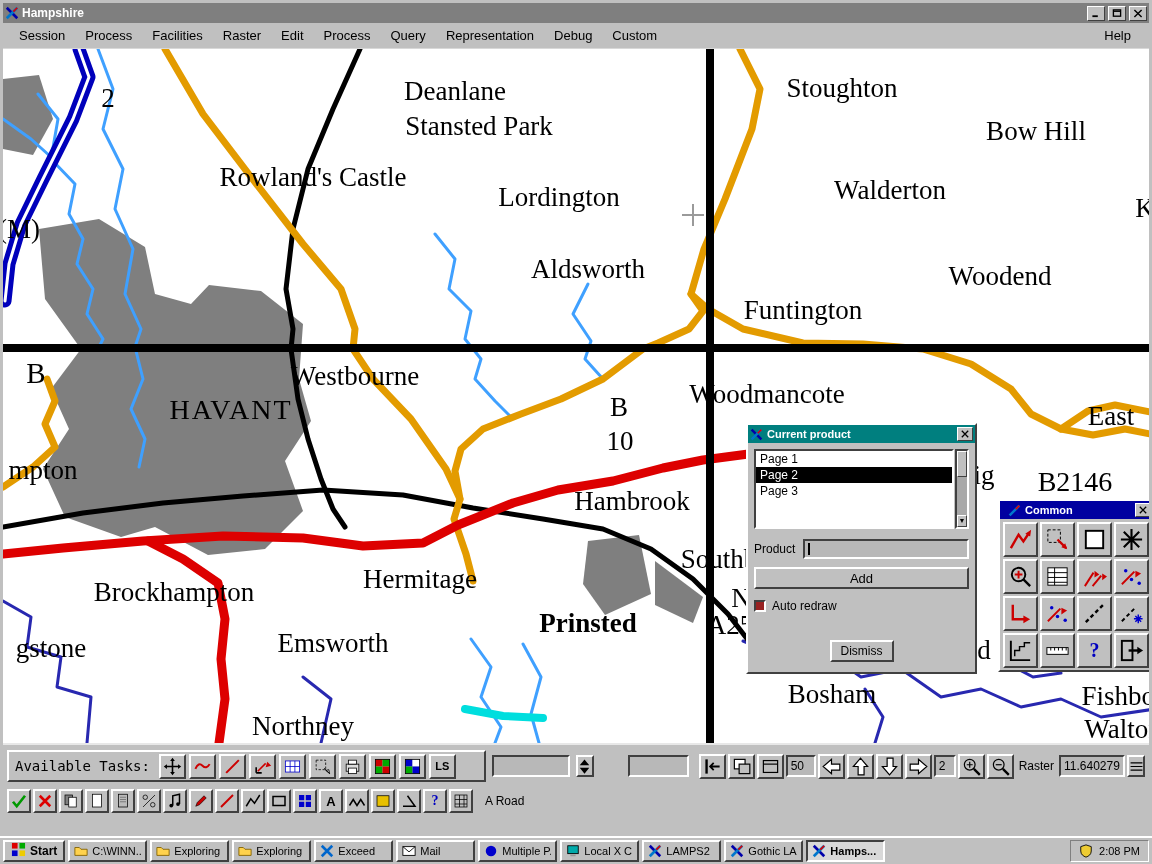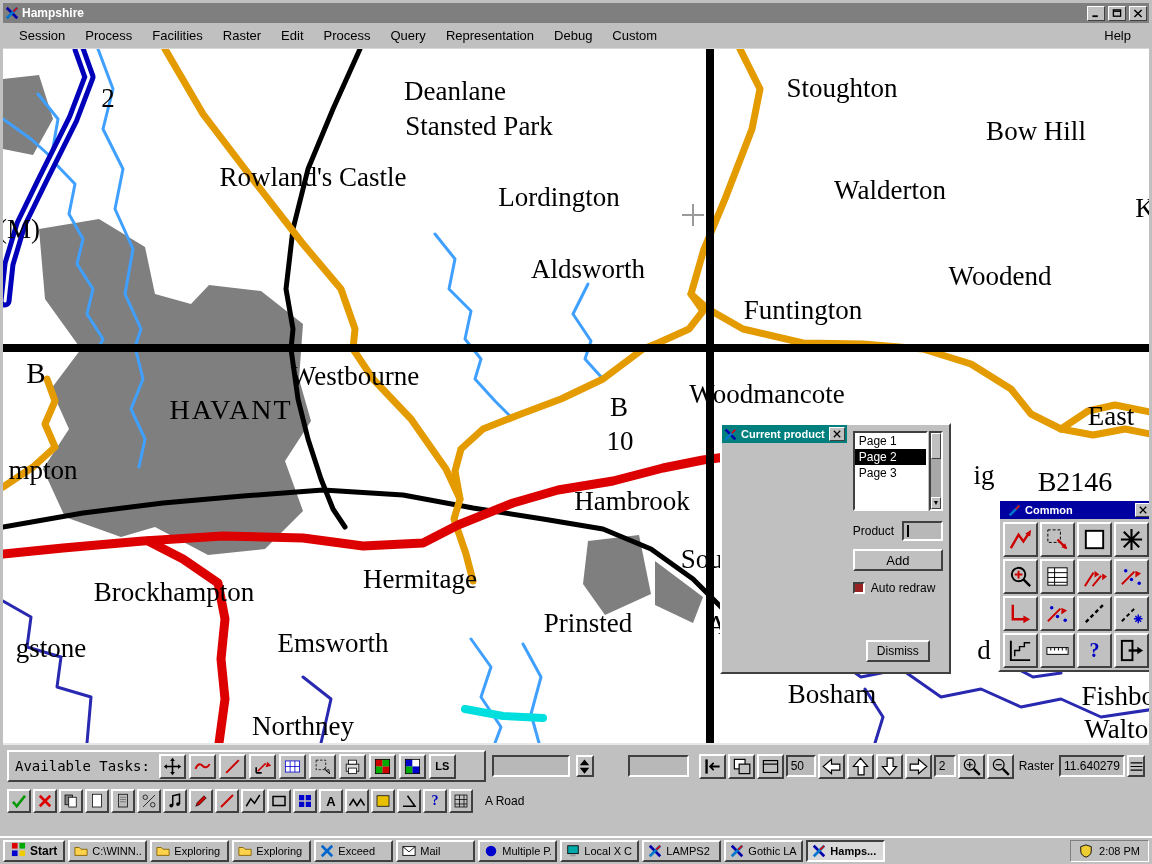--- a/index.html
+++ b/index.html
@@ -35,21 +35,21 @@
   .map-svg .urban{fill:var(--urban-gray);}
   .map-label{position:absolute;transform:translate(-50%,-50%);font-family:"Liberation Serif",serif;font-size:27px;color:#000;white-space:nowrap;z-index:3;}
   .map-label.caps{letter-spacing:2px;}
   .crosshair{position:absolute;width:22px;height:22px;transform:translate(-50%,-50%);z-index:4;}
   .crosshair:before,.crosshair:after{content:"";position:absolute;background:#9a9a9a;}
   .crosshair:before{left:0;right:0;top:10px;height:2px;}
   .crosshair:after{top:0;bottom:0;left:10px;width:2px;}
 
   
   .dialog{position:absolute;z-index:10;}
-  #current-product{left:717px;top:374px;width:231px;height:251px;display:flex;flex-direction:row;}
+  #current-product{left:743px;top:374px;width:231px;height:251px;display:flex;flex-direction:column;}
   .dlg-title{height:18px;display:flex;align-items:center;gap:4px;padding:0 2px;flex:0 0 auto;}
   .teal{background:#007f7f;}
   .navy{background:#0000a0;padding-left:8px;}
   .dlg-title .ttext{color:#fff;font-weight:bold;font-size:11px;flex:1;white-space:nowrap;overflow:hidden;}
   .dlg-title .icon{width:13px;height:13px;display:inline-flex;}
   .dlg-close{width:16px;height:14px;display:inline-flex;align-items:center;justify-content:center;border:1px solid;border-color:#fff #404040 #404040 #fff;background:#c0c0c0;}
   .dlg-close svg{width:8px;height:8px;}
   .dlg-body{flex:1;padding:6px;display:flex;flex-direction:column;}
   .listbox{display:flex;height:80px;}
   .list-items{flex:1;background:#fff;border:2px solid;border-color:#404040 #fff #fff #404040;overflow:hidden;}
@@ -231,21 +231,21 @@
         <span class="map-label" style="left: 1108px; top: 367px;">East</span>
         <span class="map-label" style="left: 40px; top: 421px;">mpton</span>
         <span class="map-label" style="left: 981px; top: 426px;">ig</span>
         <span class="map-label" style="left: 1072px; top: 433px; font-size: 28px;">B2146</span>
         <span class="map-label" style="left: 629px; top: 452px;">Hambrook</span>
         <span class="map-label" style="left: 716px; top: 510px;">Southb</span>
         <span class="map-label" style="left: 738px; top: 549px;">N</span>
         <span class="map-label" style="left: 727px; top: 576px;">A25</span>
         <span class="map-label" style="left: 171px; top: 543px;">Brockhampton</span>
         <span class="map-label" style="left: 417px; top: 530px;">Hermitage</span>
-        <span class="map-label" style="left: 585px; top: 574px;">Prinsted</span>
+        <span class="map-label" style="left: 585px; top: 574px; font-weight: bold;">Prinsted</span>
         <span class="map-label" style="left: 981px; top: 601px;">d</span>
         <span class="map-label" style="left: 330px; top: 594px;">Emsworth</span>
         <span class="map-label" style="left: 48px; top: 599px;">gstone</span>
         <span class="map-label" style="left: 829px; top: 645px;">Bosham</span>
         <span class="map-label" style="left: 1122px; top: 647px;">Fishbou</span>
         <span class="map-label" style="left: 300px; top: 677px;">Northney</span>
         <span class="map-label" style="left: 1120px; top: 680px;">Walton</span>
       </div>
     <div class="crosshair" id="cursor-crosshair" style="left: 690px; top: 166px;"></div>
 

